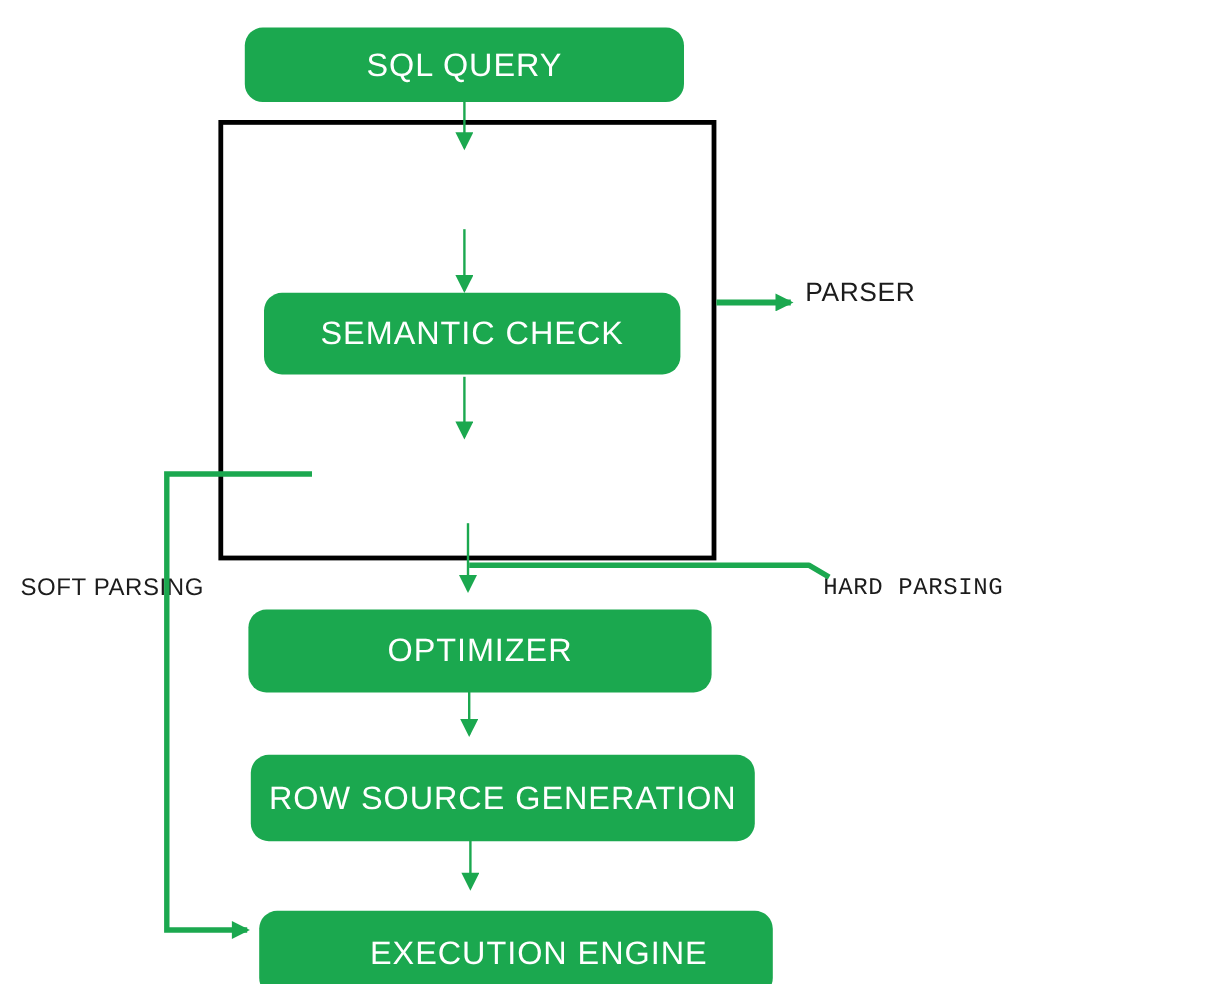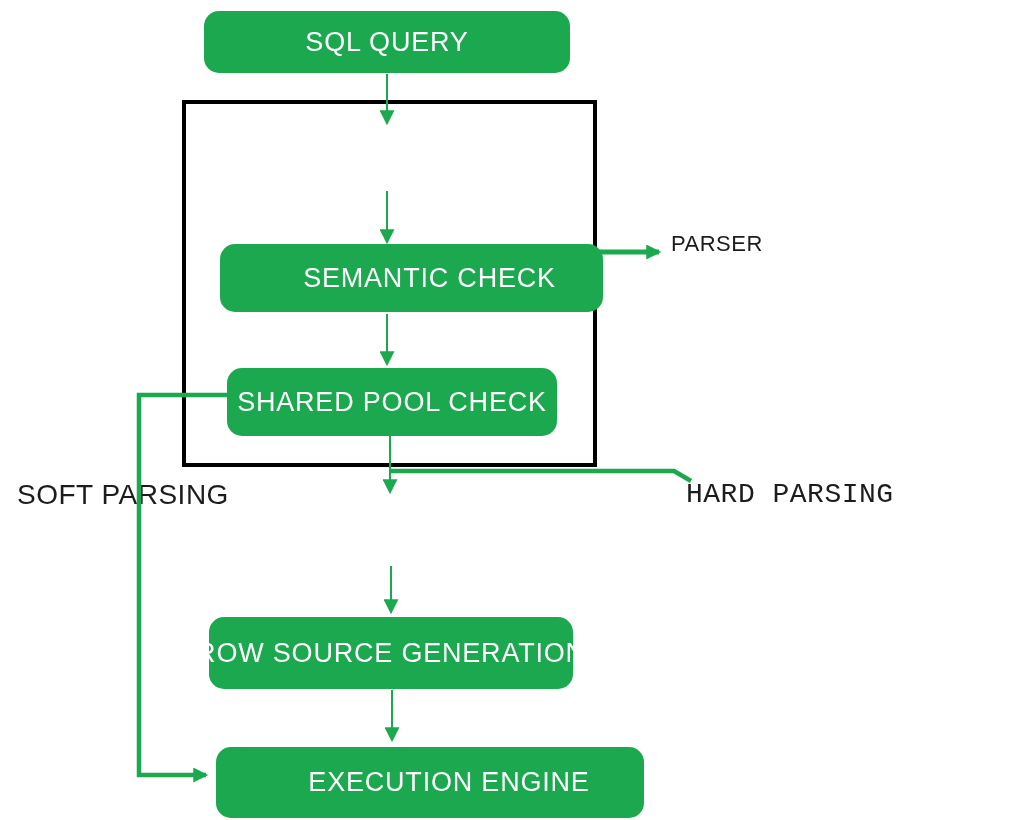--- a/index.html
+++ b/index.html
@@ -13,31 +13,32 @@
   .node{
     position:absolute;
     background:var(--green,#1ba84f);
     color:var(--node-text,#ffffff);
     border-radius:15px;
     display:flex;align-items:center;justify-content:center;
     font-size:27px;
     letter-spacing:0.8px;
     white-space:nowrap;
     z-index:4;
+    margin-top:12px;
   }
   #group-outline{
     position:absolute;
     border:4px solid var(--outline,#000000);
     background:transparent;
     z-index:1;
   }
   .side-label{
     position:absolute;
     color:var(--label-text,#1c1c1c);
-    font-size:28px;
+    font-size:20px;
     letter-spacing:0.5px;
     white-space:nowrap;
     z-index:2;
   }
   #edges{
     position:absolute;left:0;top:0;
     z-index:3;
     pointer-events:none;
   }
   .edge{stroke:var(--green,#1ba84f);fill:none;}
@@ -64,18 +65,18 @@
     <line class="edge" x1="387" y1="314" x2="387" y2="364" stroke-width="2" marker-end="url(#ah)"></line>
     <line class="edge" x1="390" y1="436" x2="390" y2="492" stroke-width="2" marker-end="url(#ah)"></line>
     <line class="edge" x1="391" y1="566" x2="391" y2="612" stroke-width="2" marker-end="url(#ah)"></line>
     <line class="edge" x1="392" y1="690" x2="392" y2="740" stroke-width="2" marker-end="url(#ah)"></line>
     <line class="edge" x1="597" y1="252" x2="659" y2="252" stroke-width="5" marker-end="url(#ah)"></line>
     <path class="edge" d="M391 471 L674 471 L691 481" stroke-width="4.5" stroke-linejoin="round"></path>
     <path class="edge" d="M260 395 L139 395 L139 775 L206 775" stroke-width="4.5" stroke-linejoin="miter" marker-end="url(#ah)"></path>
   </svg>
 
   <div class="node" style="left:204px;top:11px;width:366px;height:62px;">SQL QUERY</div>
-  <div class="node" style="left:220px;top:244px;width:347px;height:68px;padding-left:36px;">SEMANTIC CHECK</div>
-  <div class="node" style="left:227px;top:368px;width:330px;height:68px;">SHARED POOL CHECK</div>
-  <div class="node" style="left:209px;top:617px;width:364px;height:72px;">ROW SOURCE GENERATION</div>
+  <div class="node" style="left:220px;top:232px;width:347px;height:68px;">SEMANTIC CHECK</div>
+  <div class="node" style="left:207px;top:496px;width:386px;height:69px;">OPTIMIZER</div>
+  <div class="node" style="left:209px;top:617px;width:420px;height:72px;">ROW SOURCE GENERATION</div>
   <div class="node" style="left:216px;top:747px;width:390px;height:71px;padding-left:38px;">EXECUTION ENGINE</div>
 
 </div>
 
 </body></html>

